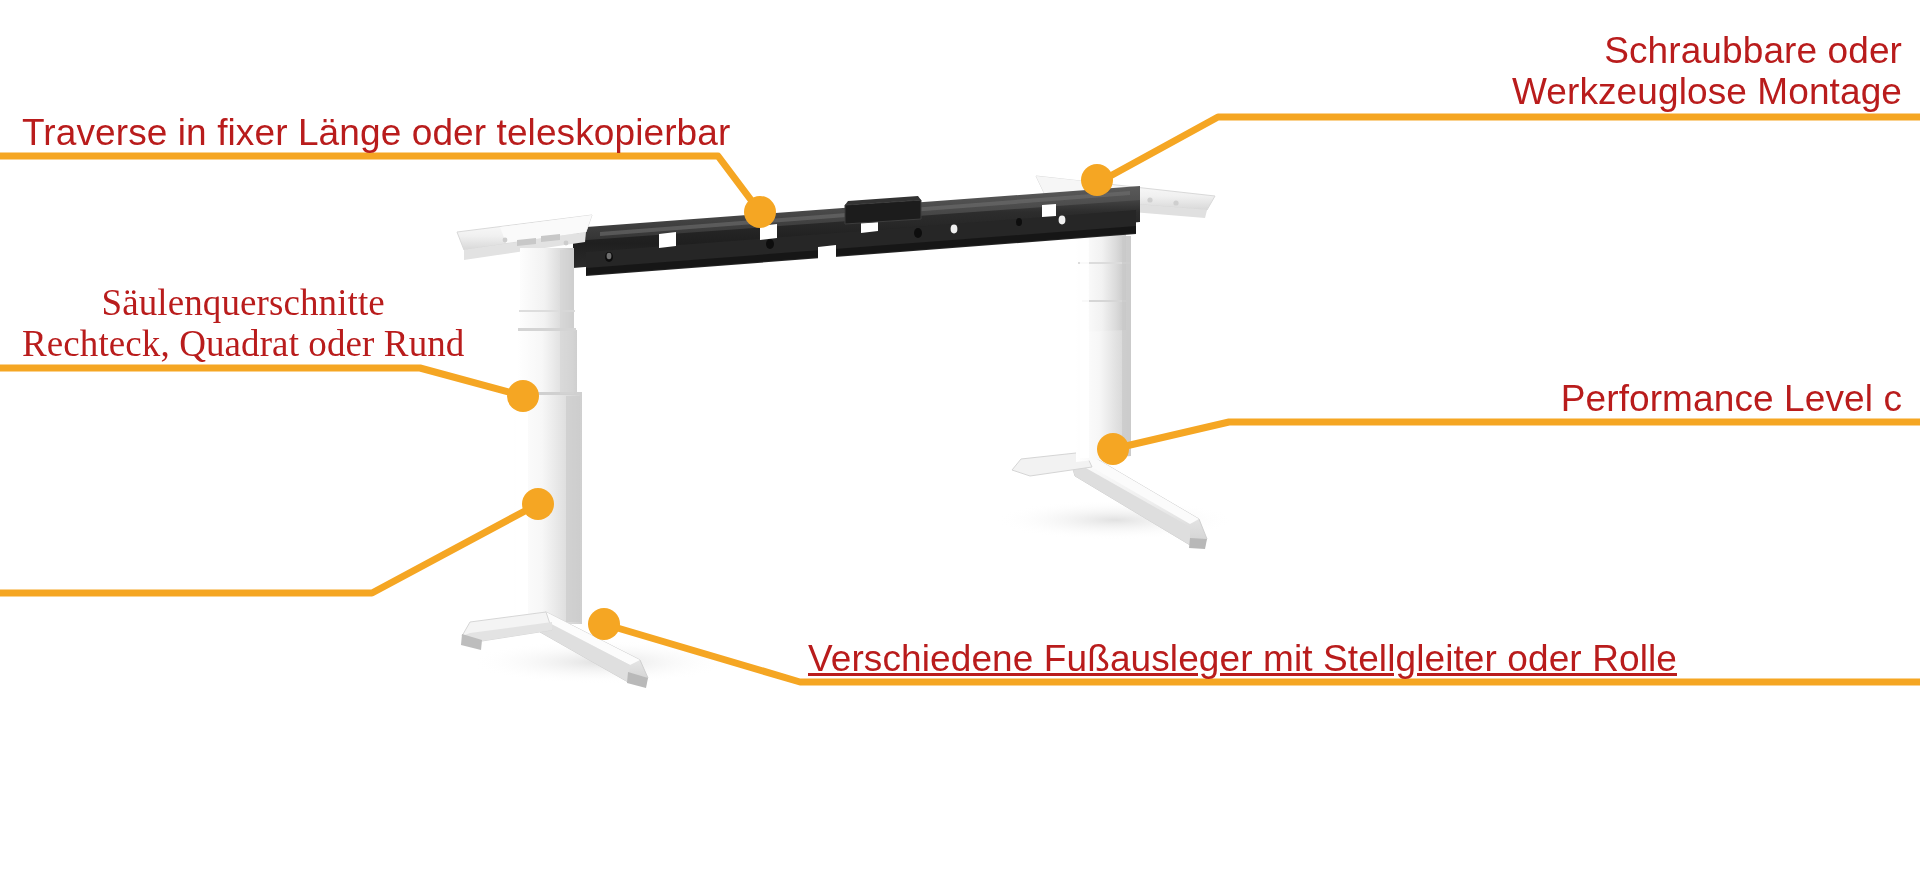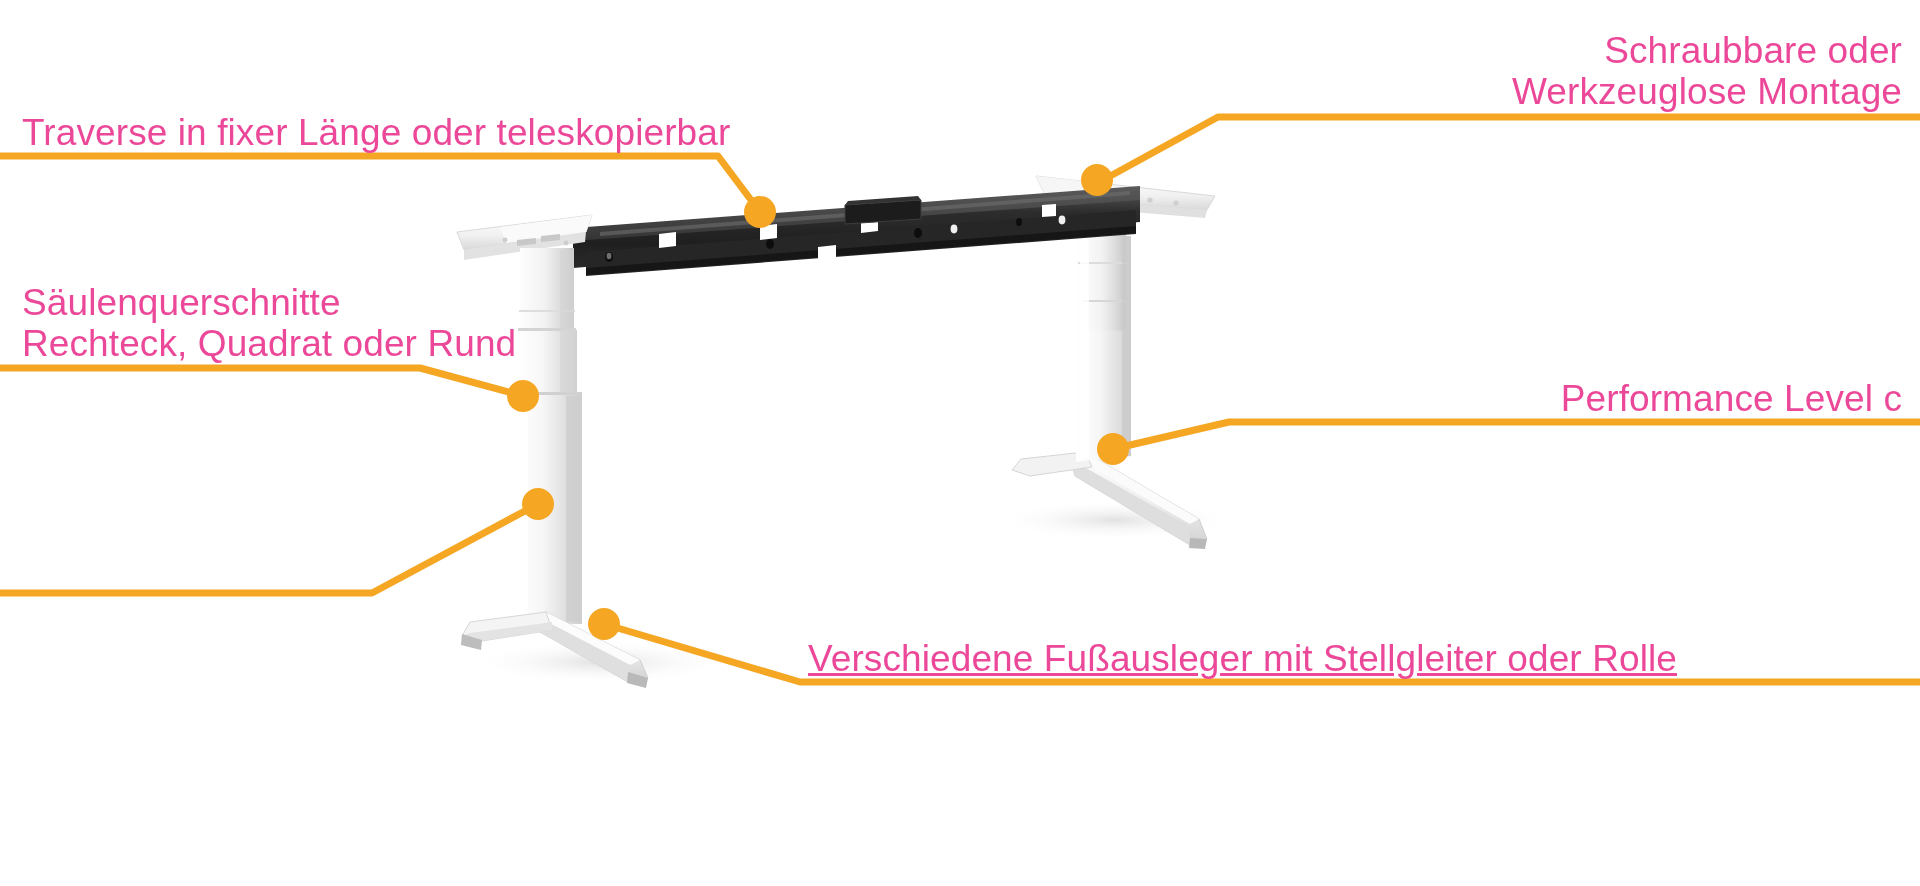--- a/index.html
+++ b/index.html
@@ -1,24 +1,24 @@
 <!DOCTYPE html>
 <html><head>
 <meta charset="utf-8">
 <title>Desk Frame Feature Callouts</title>
 <style>
   html,body{margin:0;padding:0;background:#ffffff;}
   body{width:1920px;height:886px;overflow:hidden;position:relative;
        font-family:"Liberation Sans","DejaVu Sans",sans-serif;color:#1b1b1b;}
   #stage{position:absolute;left:0;top:0;width:1920px;height:886px;background:#fff;}
   .layer{position:absolute;left:0;top:0;width:1920px;height:886px;}
-  .callout-label{position:absolute;font-size:37px;line-height:1.12;color:#ec4899;
+  .callout-label{position:absolute;font-size:37px;line-height:1.12;color:#b91c1c;
         font-weight:400;letter-spacing:.1px;white-space:pre-line;}
   .lbl-right{text-align:right;}
-  .lbl-left{text-align:left;}
+  .lbl-left{text-align:center;}
   svg{display:block;overflow:visible;}
 </style>
 </head>
 <body>
 
 <div id="stage">
 
   <svg class="layer" viewBox="0 0 1920 886" width="1920" height="886" xmlns="http://www.w3.org/2000/svg">
     <defs>
       <linearGradient id="gWhiteCol" x1="0" y1="0" x2="1" y2="0">
@@ -185,21 +185,21 @@
       <circle cx="538" cy="504" r="16"></circle>
       <circle cx="604" cy="624" r="16"></circle>
     </g>
   </svg>
 
   <div class="callout-label lbl-right" style="right:18px;top:30px;">Schraubbare oder
 Werkzeuglose Montage</div>
 
   <div class="callout-label lbl-left" style="left:22px;top:112px;">Traverse in fixer Länge oder teleskopierbar</div>
 
-  <div class="callout-label lbl-left" style="left:22px;top:282px;">Säulenquerschnitte
+  <div class="callout-label lbl-left" style="left:22px;top:282px;font-family:Liberation Serif, serif;">Säulenquerschnitte
 Rechteck, Quadrat oder Rund</div>
 
   <div class="callout-label lbl-right" style="right:18px;top:378px;text-align:right;">Performance Level c</div>
 
 
   <div class="callout-label lbl-left" style="left:808px;top:638px;text-decoration:underline;">Verschiedene Fußausleger mit Stellgleiter oder Rolle</div>
 
 </div>
 
 </body></html>

